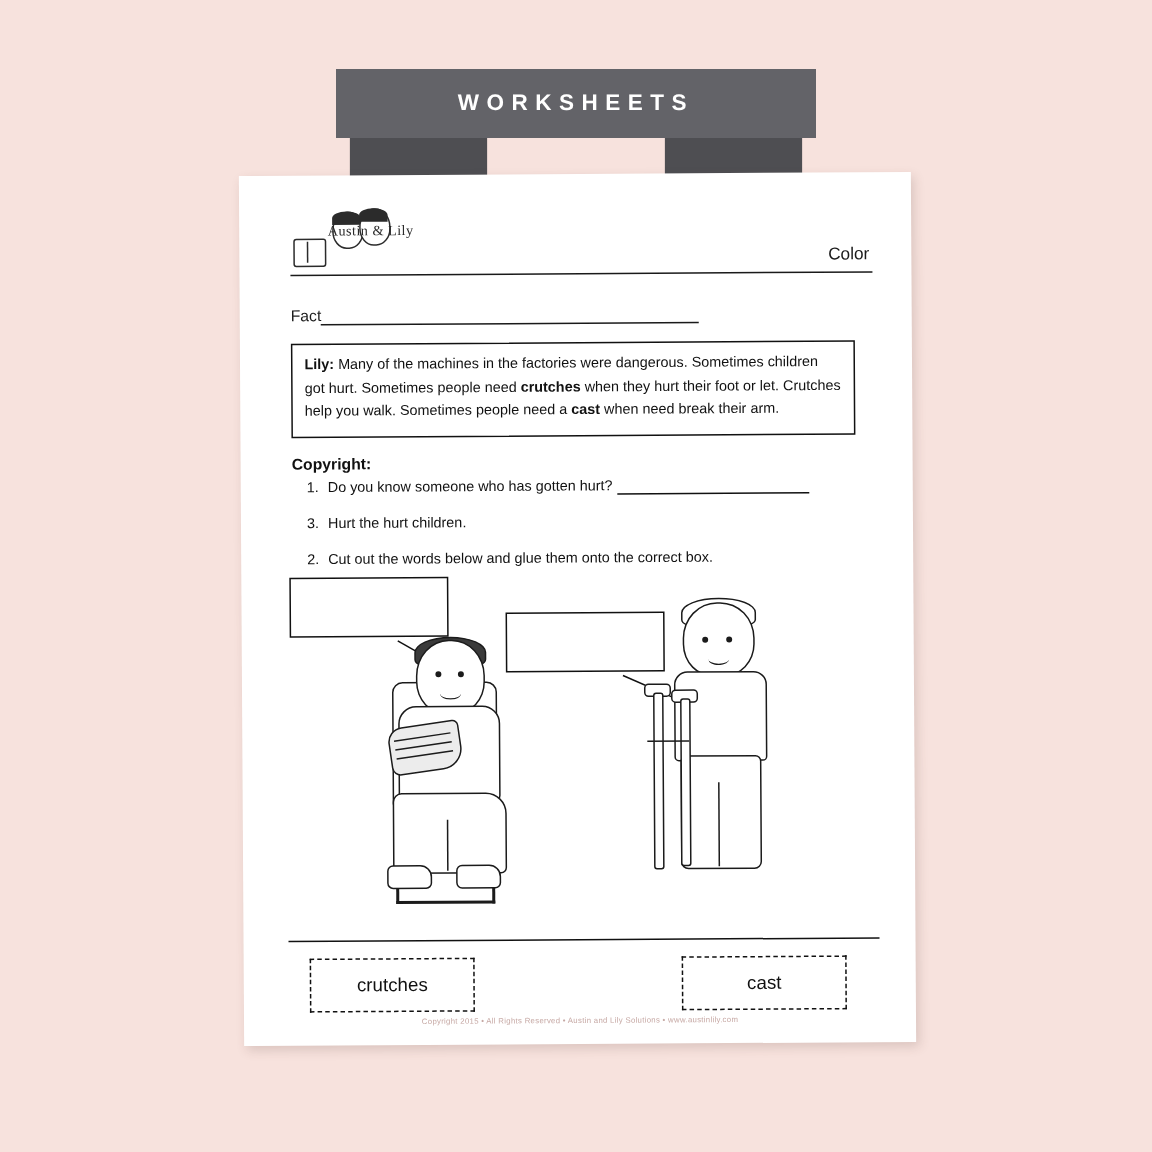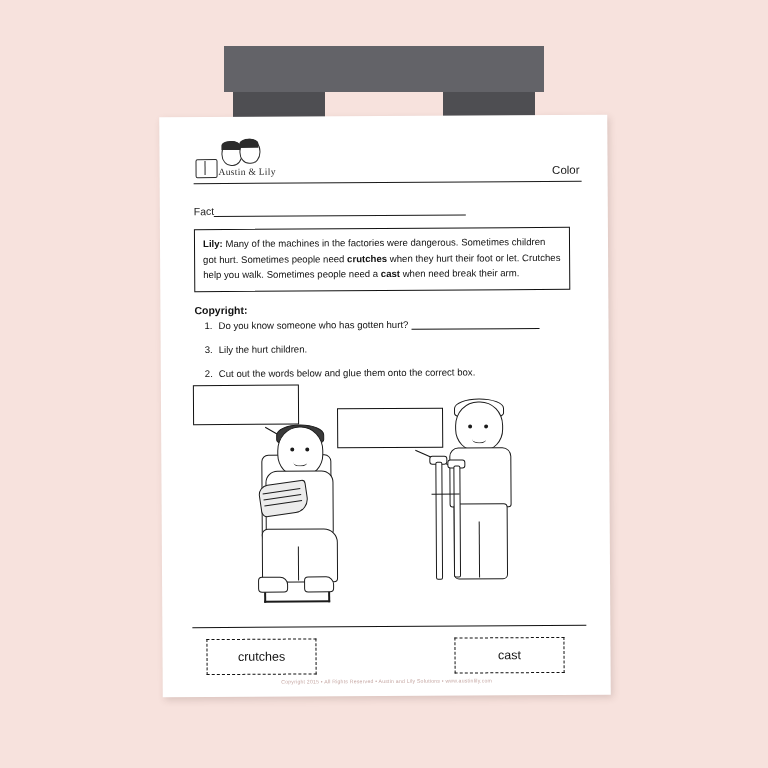--- a/index.html
+++ b/index.html
@@ -115,21 +115,21 @@
   .logo-book:before {
     content: "";
     position: absolute;
     left: 8px; top: 1px;
     width: 1.4px; height: 14px;
     background: #2b2b2b;
   }
   .logo-name {
     position: absolute;
     left: 25px;
-    top: 28px;
+    top: 11px;
     font-size: 9.5px;
     color: #2b2b2b;
     font-family: "Liberation Serif", serif;
     letter-spacing: 0.3px;
   }
 
   .doc-title {
     position: absolute;
     right: 28px;
     top: 49px;
@@ -368,20 +368,21 @@
 </style>
 </head>
 <body>
 
 <div class="stage">
 
   <div class="ribbon-wrap">
     <div class="ribbon-tail left"></div>
     <div class="ribbon-tail right"></div>
     <div class="ribbon-main"></div>
+    <div class="ribbon-text">WORKSHEETS</div>
   </div>
 
   <div class="sheet">
     <div class="sheet-inner">
 
       <div class="logo">
         <div class="logo-faces">
           <div class="face a">
               <div class="hair"></div>
             </div>
@@ -403,21 +404,21 @@
       <div class="fact-box">
         <b>Lily:</b><span> Many of the machines in the factories were dangerous.  Sometimes children got hurt.  Sometimes people need </span><b>crutches</b><span> when they hurt their foot or let.  Crutches help you walk. Sometimes people need a </span><b>cast</b><span> when need break their arm.</span>
       </div>
 
       <div class="directions-title">Copyright:</div>
       <div class="dir-list">
         <div class="dir-item">
           <span class="dir-num">1.</span><span>Do you know someone who has gotten hurt?</span><span class="dir-blank"></span>
         </div>
         <div class="dir-item">
-          <span class="dir-num">3.</span><span>Lily the hurt children.</span>
+          <span class="dir-num">3.</span><span>Hurt the hurt children.</span>
         </div>
         <div class="dir-item">
           <span class="dir-num">2.</span><span>Cut out the words below and glue them onto the correct box.</span>
         </div>
       </div>
 
       <div class="art">
 
         <div class="callout-box one"></div>
         <div class="leader one"></div>

